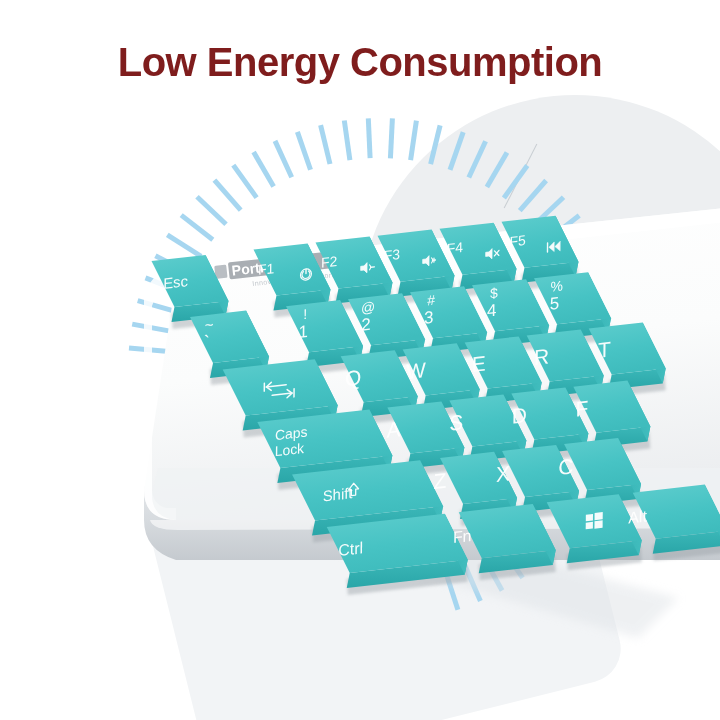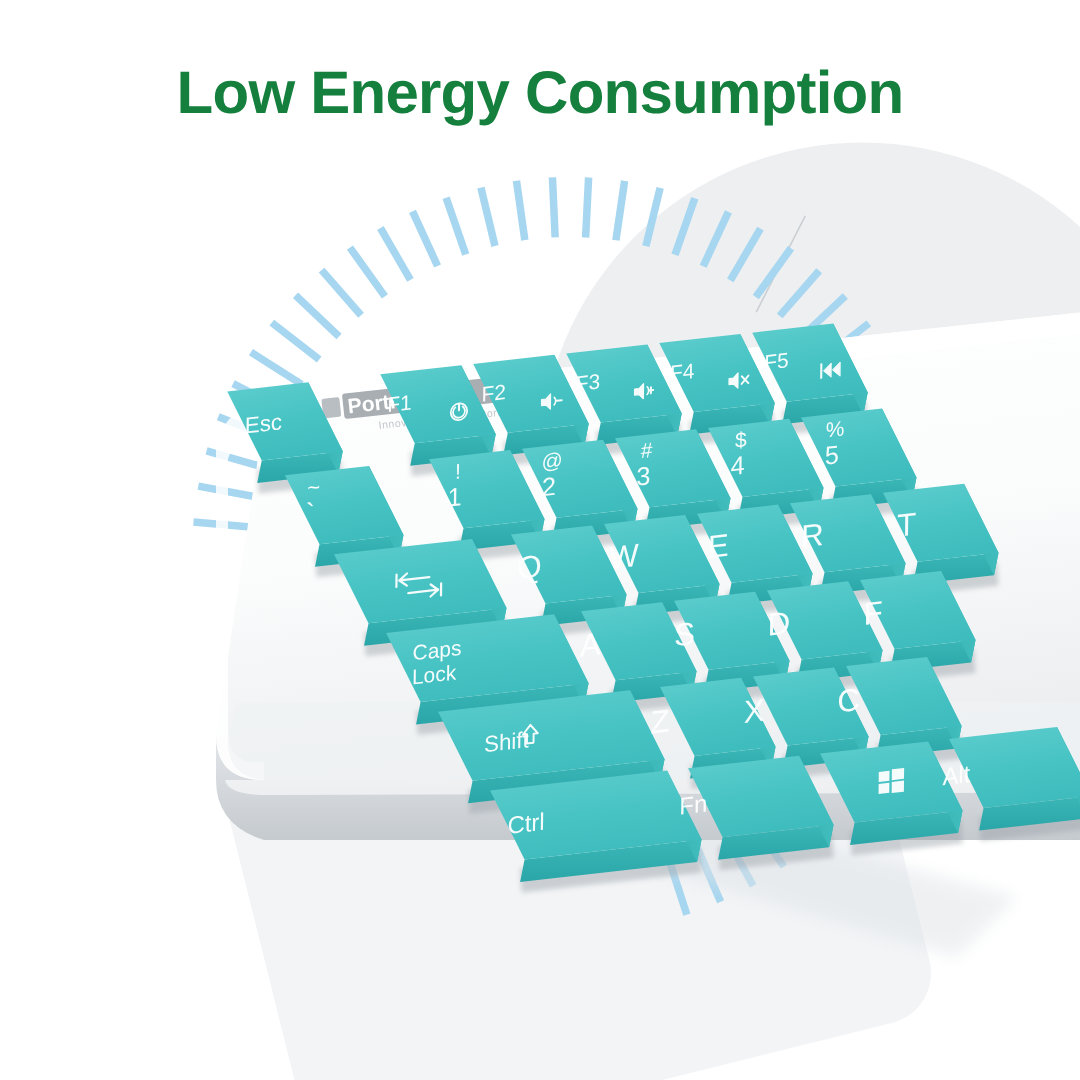--- a/index.html
+++ b/index.html
@@ -13,21 +13,21 @@
   #stage{position:absolute;inset:0;width:720px;height:720px;overflow:hidden;background:#fff;}
 
   
   .headline{
     position:absolute;
     left:0; right:0; top:40px;
     text-align:center;
     font-size:40px;
     font-weight:bold;
     letter-spacing:-0.5px;
-    color:#15803d;
+    color:#7f1d1d;
     font-family:"Liberation Sans", sans-serif;
     z-index:40;
     white-space:nowrap;
   }
 
   
   .disc-a{
     position:absolute;
     left:360px; top:95px;
     width:430px; height:430px;

